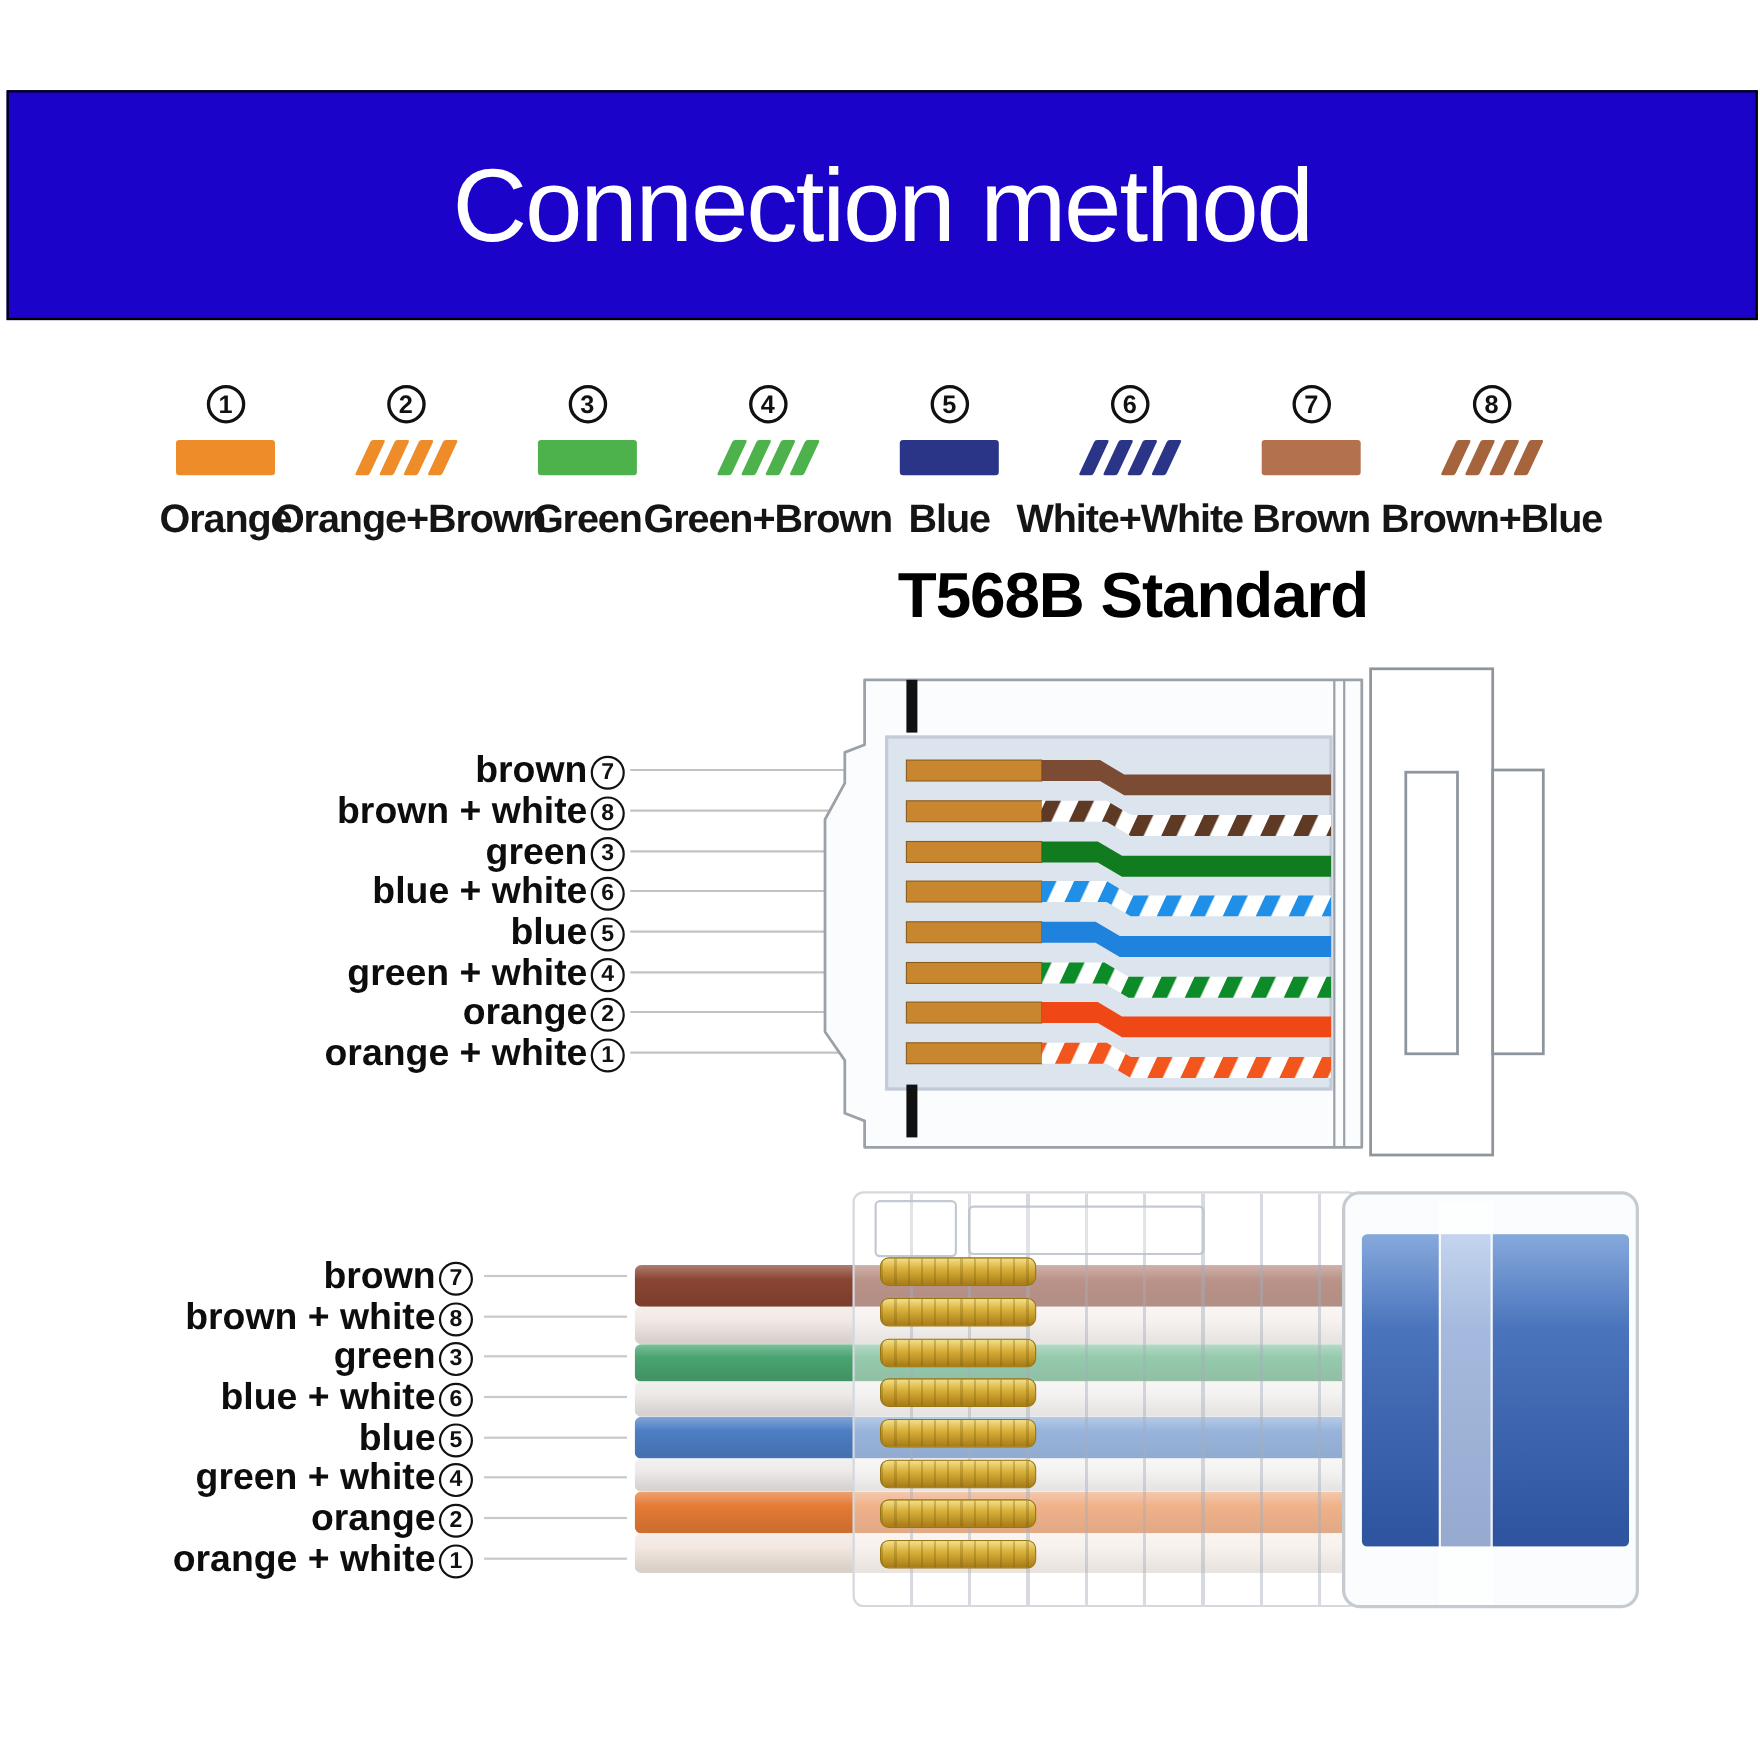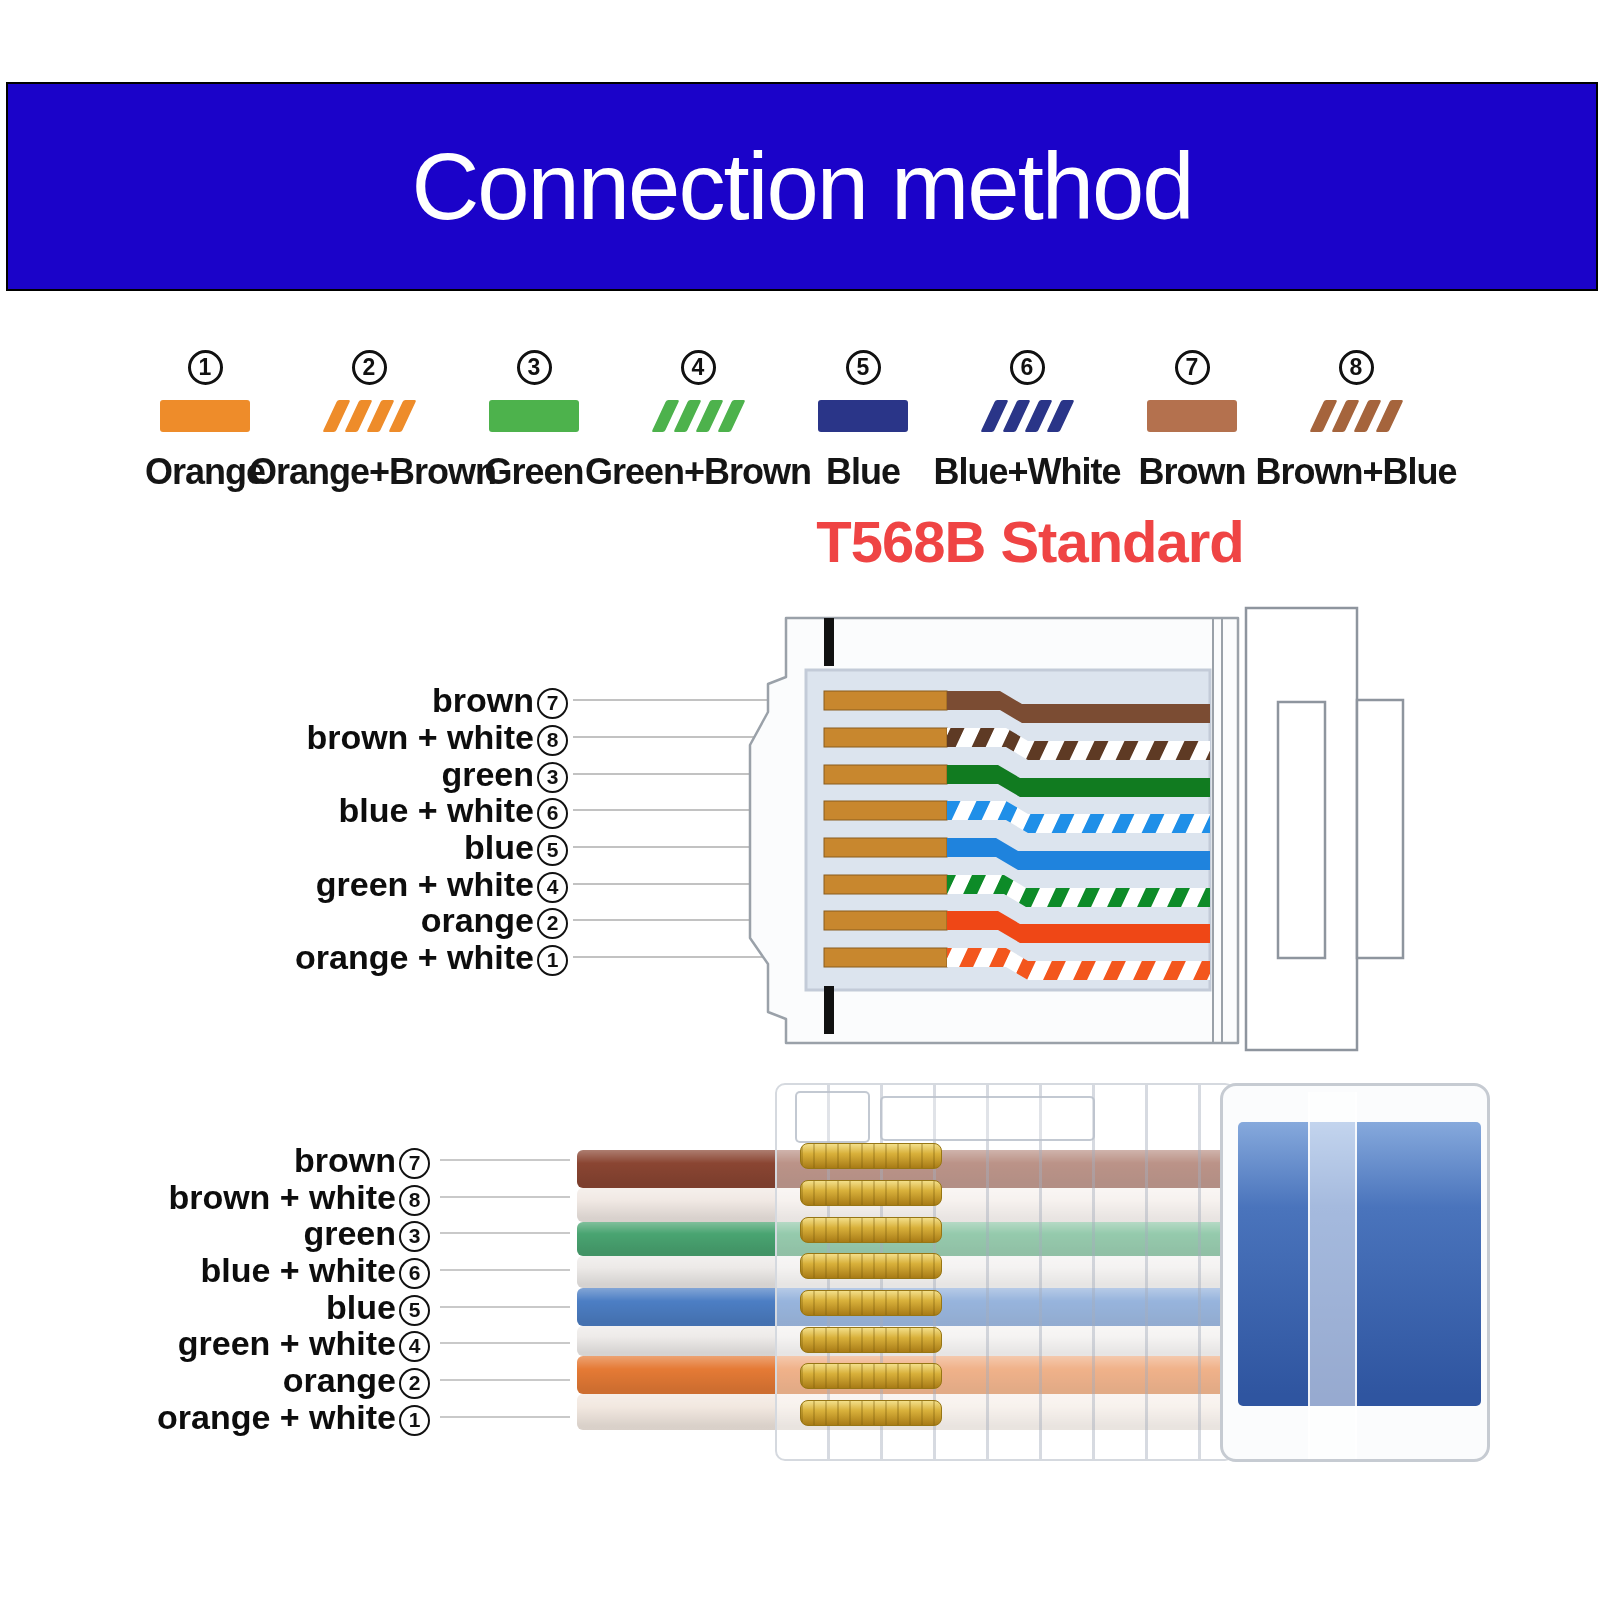--- a/index.html
+++ b/index.html
@@ -18,21 +18,21 @@
         vertical-align:middle;background:#fff;color:#111;}
   .legend-item .circ{margin-bottom:14px;}
   .swatch-row{height:34px;display:flex;align-items:center;justify-content:center;}
   .swatch-solid{width:90px;height:32px;border-radius:3px;background:var(--c);}
   .slash-bar{display:inline-block;width:13px;height:32px;margin:0 4.5px;background:var(--c);
              transform:skewX(-25deg);border-radius:2px;}
   .legend-label{margin-top:18px;font-size:36px;font-weight:700;letter-spacing:-1px;white-space:nowrap;}
 
   
   .diagram-title{position:absolute;left:630px;top:508px;width:800px;margin:0;text-align:center;
-                 font-size:58px;font-weight:700;letter-spacing:-1px;color:#ef4444;}
+                 font-size:58px;font-weight:700;letter-spacing:-1px;color:#000000;}
 
   
   .wl-row{position:absolute;height:37px;line-height:37px;text-align:right;white-space:nowrap;
           font-size:34px;font-weight:700;color:#0d0d0d;}
   .wl-row .circ{width:31px;height:31px;border-width:2.5px;font-size:21px;line-height:26px;margin-left:3px;}
 
   .schematic-svg{position:absolute;left:440px;top:595px;width:980px;height:470px;}
 
   
   .photo-wrap{position:absolute;left:577px;top:1083px;width:913px;height:380px;}
@@ -110,21 +110,21 @@
       <div class="legend-label">Blue</div>
     </div>
     <div class="legend-item" style="left:907px">
       <span class="circ">6</span>
       <div class="swatch-row">
         <span class="slash-bar" style="--c: #2a3588;"></span>
           <span class="slash-bar" style="--c: #2a3588;"></span>
           <span class="slash-bar" style="--c: #2a3588;"></span>
           <span class="slash-bar" style="--c: #2a3588;"></span>
       </div>
-      <div class="legend-label">Blue+White</div>
+      <div class="legend-label">White+White</div>
     </div>
     <div class="legend-item" style="left:1072px">
       <span class="circ">7</span>
       <div class="swatch-row">
           <span class="swatch-solid" style="--c: #b4714e;"></span>
         </div>
       <div class="legend-label">Brown</div>
     </div>
     <div class="legend-item" style="left:1236px">
       <span class="circ">8</span>

